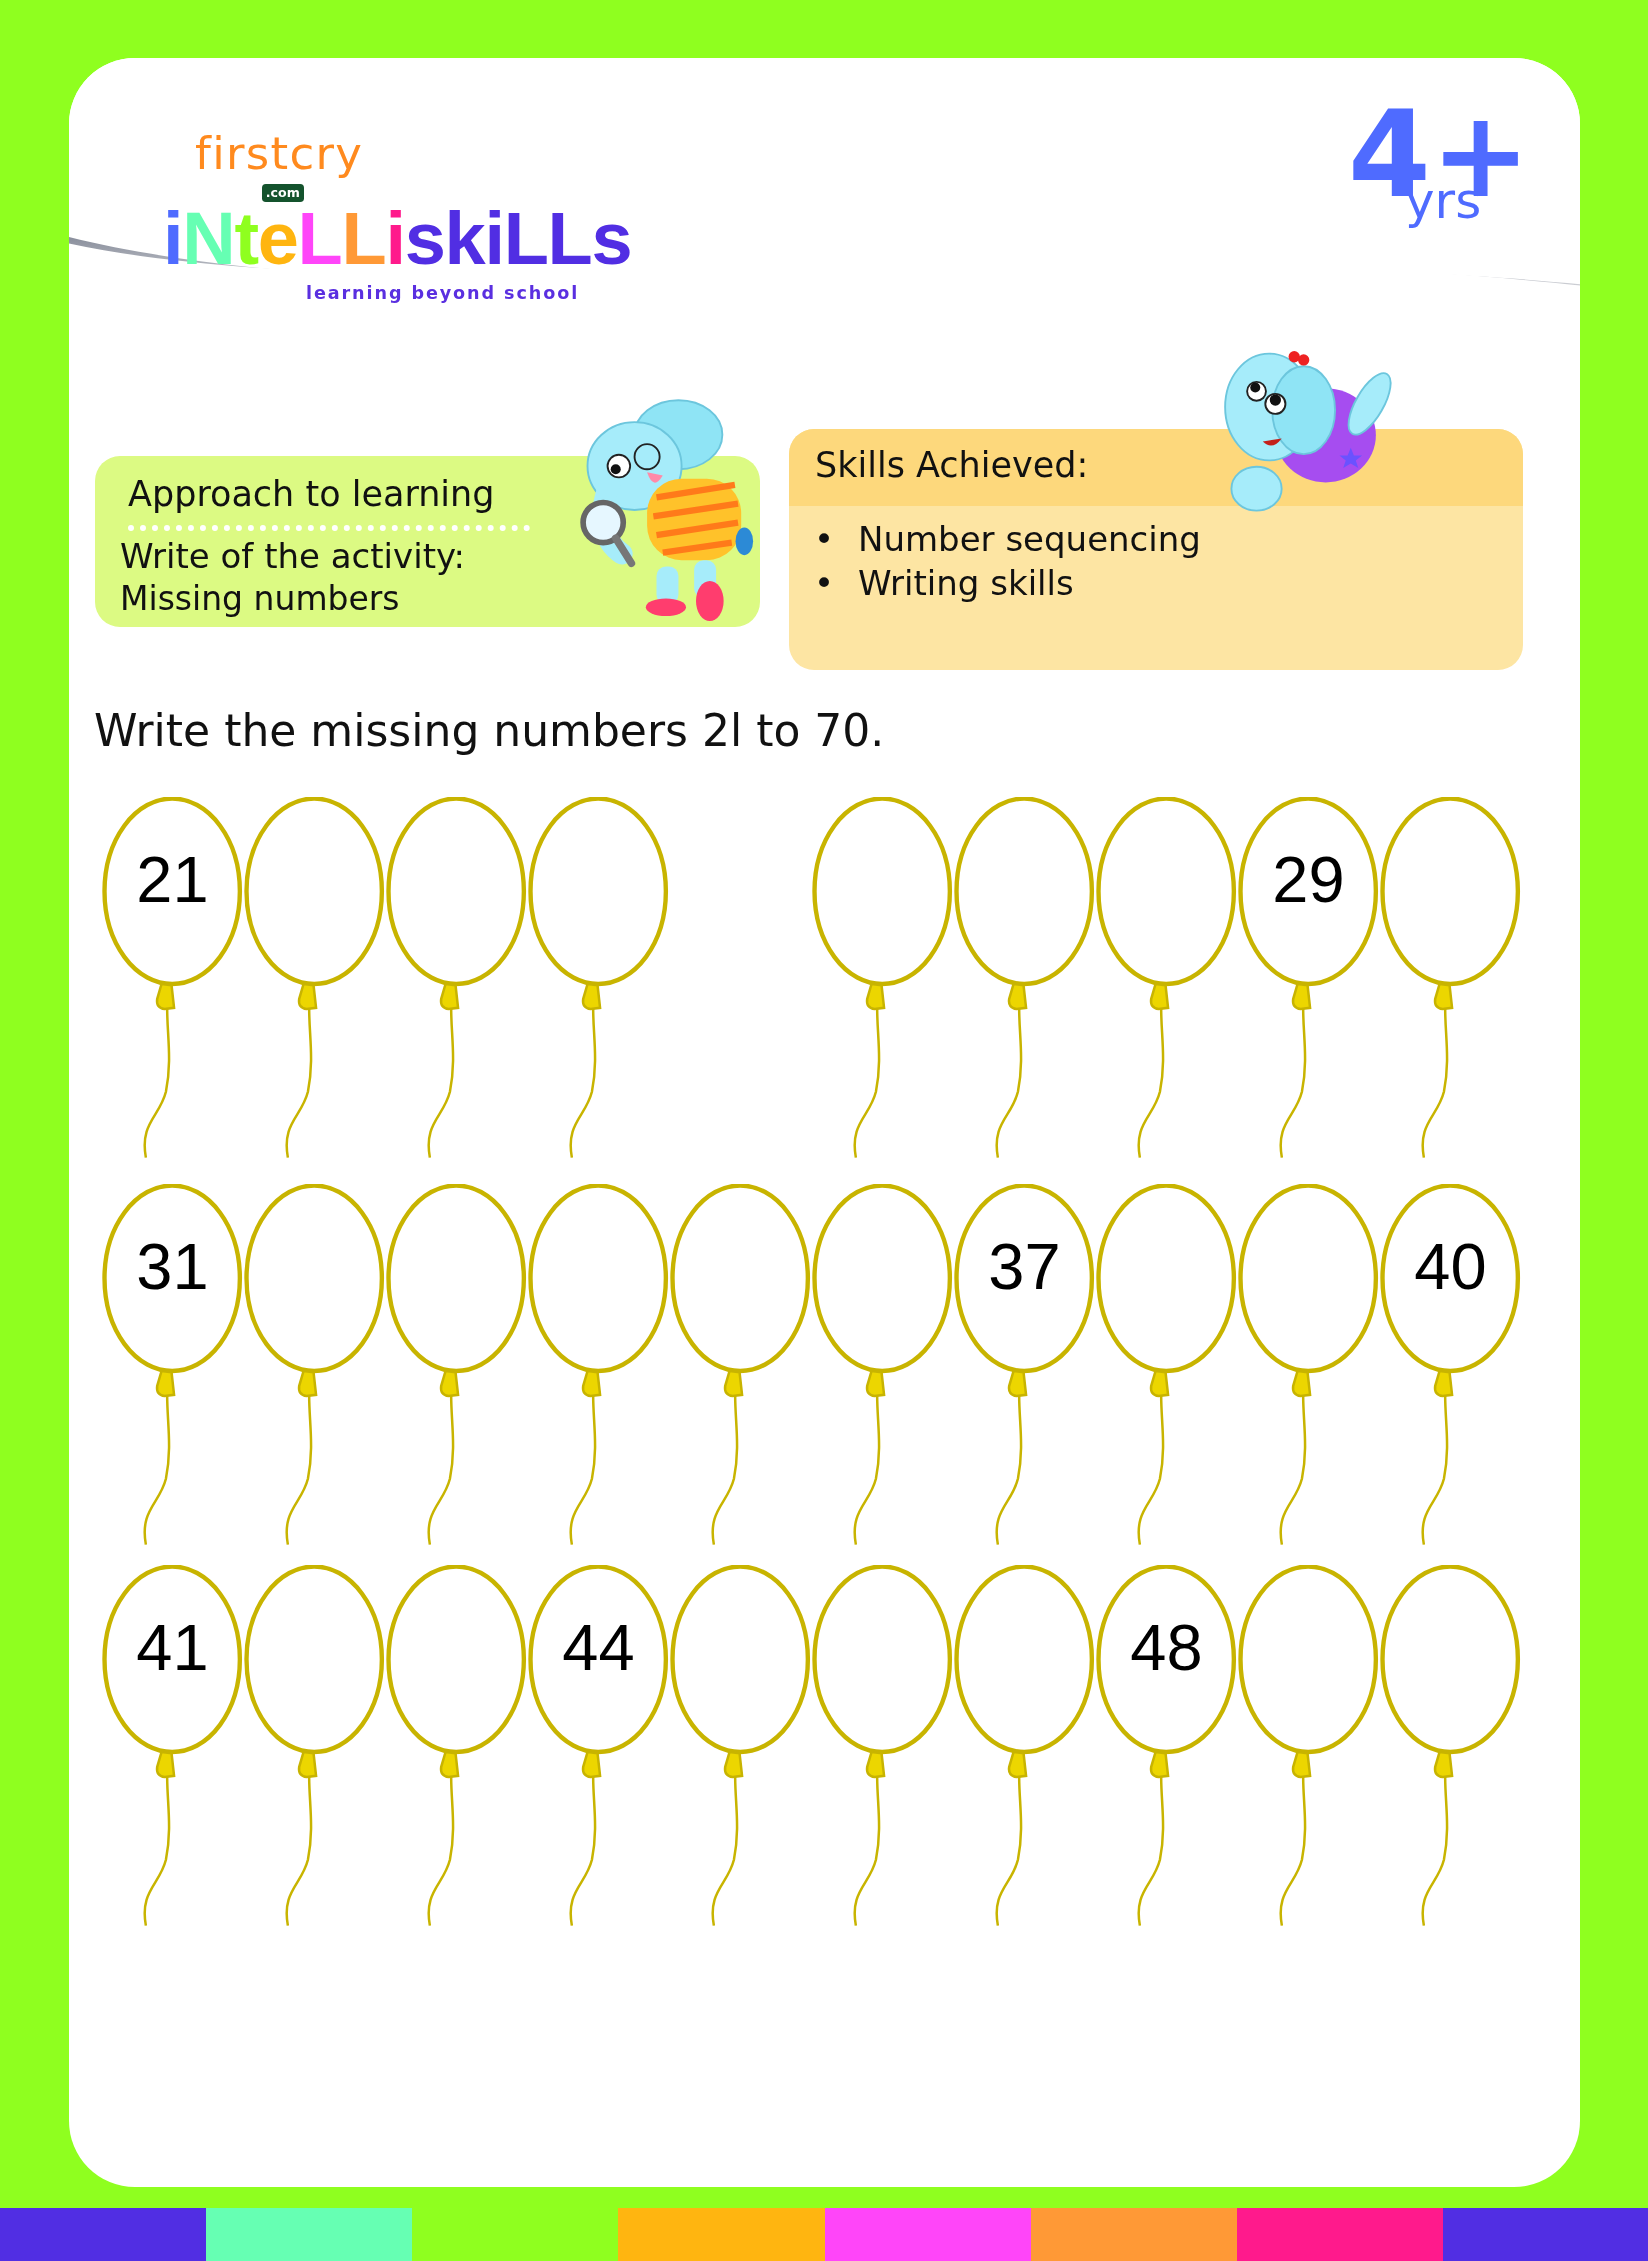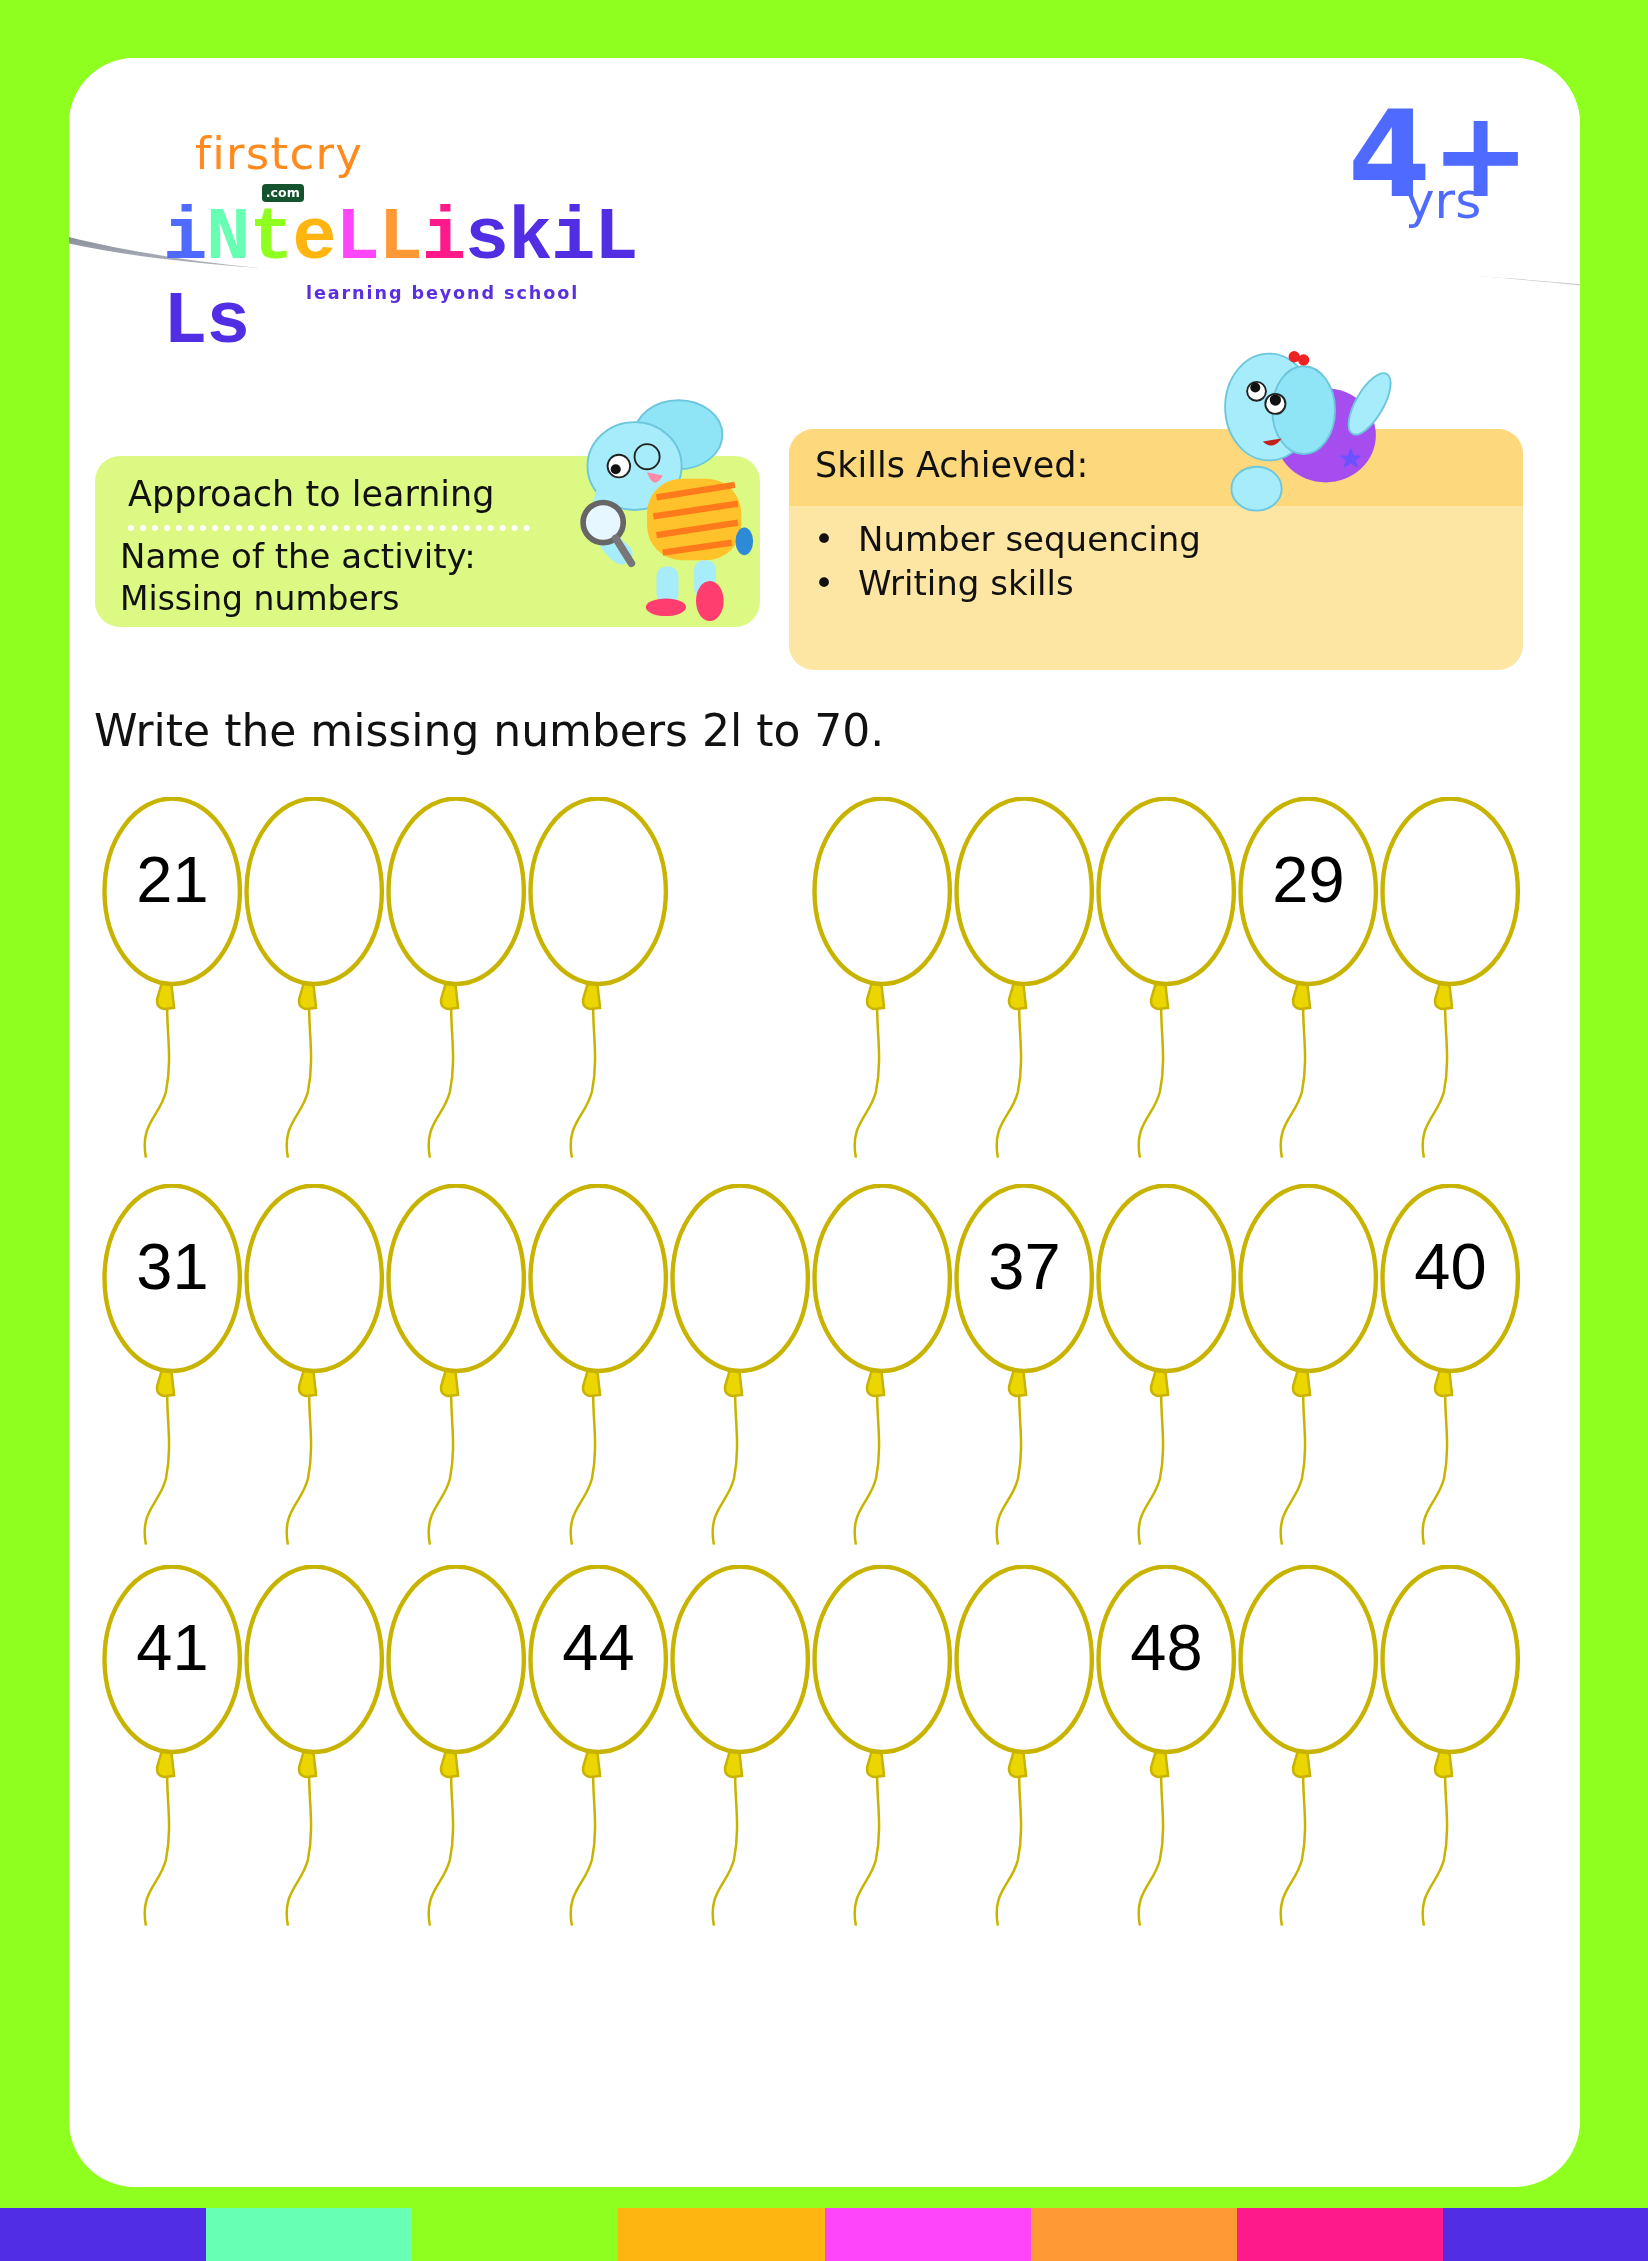--- a/index.html
+++ b/index.html
@@ -2,21 +2,21 @@
 <html style="font-size:10px"><head>
 <meta charset="utf-8">
 <style>
   html, body { margin:0; padding:0; }
   body { width:1649px; height:2261px; background:#8fff1f; position:relative; overflow:hidden; font-family:"DejaVu Sans", sans-serif; }
   .card { position:absolute; left:69px; top:58px; width:1511px; height:2129px; background:#ffffff; border-radius:66px; overflow:hidden; }
   .header-wave { position:absolute; left:0; top:0; width:1511px; height:264px; }
   .logo { position:absolute; left:94px; top:38px; width:477px; height:226px; }
   .firstcry { position:absolute; left:0; top:31px; font-family:"DejaVu Sans", sans-serif; font-size:45px; color:#ff8a1e; letter-spacing:1.3px;margin-left:32px; }
   .dotcom { position:absolute; left:99px; top:88px; background:#14532d; color:#fff; font-size:12.6px; padding:1.3px 3.8px; border-radius:3.8px; font-weight:bold; }
-  .brand { position:absolute; left:0; top:100px; font-family:Liberation Mono, monospace; font-weight:bold; font-size:74px; letter-spacing:-1.3px; }
+  .brand { position:absolute; left:0; top:100px; font-family:Liberation Sans, sans-serif; font-weight:bold; font-size:74px; letter-spacing:-1.3px; }
   .brand span { display:inline-block; }
   .tagline { position:absolute; left:143px; top:187px; color:#5a2fe0; font-weight:bold; font-size:17.6px; letter-spacing:1.9px; }
   .age { position:absolute; right:69px; top:44px; width:163px; height:126px; color:#4f6bff; }
   .age .num { position:absolute; left:0; top:-6.3px; font-size:119px; font-weight:bold; line-height:1; }
   .age .yrs { position:absolute; left:57px; top:74px; font-size:50px; line-height:1; }
   .box-left { position:absolute; left:26px; top:398px; width:665px; height:171px; background:#dcfa83; border-radius:25px; }
   .box-left .title { position:absolute; left:33px; top:17.6px; font-size:35px; color:#111; }
   .box-left .dots { position:absolute; left:33px; top:69px; width:402px; border-top:6.3px dotted #ffffff; }
   .box-left .label { position:absolute; left:25px; top:80px; font-size:34px; color:#111; }
   .box-left .value { position:absolute; left:25px; top:123px; font-size:33px; color:#111; }
@@ -62,21 +62,21 @@
   </div>
 
   <div class="age">
     <div class="num">4+</div>
     <div class="yrs">yrs</div>
   </div>
 
   <div class="box-left">
     <div class="title">Approach to learning</div>
     <div class="dots"></div>
-    <div class="label">Name of the activity:</div>
+    <div class="label">Write of the activity:</div>
     <div class="value">Missing numbers</div>
   </div>
 
   <svg class="elephant" style="left:484px;top:339px" width="207" height="226" viewBox="0 0 330 360">
     <ellipse cx="200" cy="60" rx="70" ry="55" fill="#8fe4f5" stroke="#6cc6dd" stroke-width="3"></ellipse>
     <ellipse cx="130" cy="110" rx="75" ry="70" fill="#a6ecfa" stroke="#6cc6dd" stroke-width="3"></ellipse>
     <rect x="150" y="130" width="150" height="130" rx="55" fill="#ffc22a"></rect>
     <path d="M165,160 L290,140 M160,190 L295,170 M165,220 L295,200 M175,248 L285,232" stroke="#ff7a1a" stroke-width="10"></path>
     <path d="M90,140 C70,190 80,230 110,250" stroke="#a6ecfa" stroke-width="34" fill="none" stroke-linecap="round"></path>
     <circle cx="80" cy="200" r="32" fill="#e6f7ff" stroke="#666" stroke-width="9"></circle>

